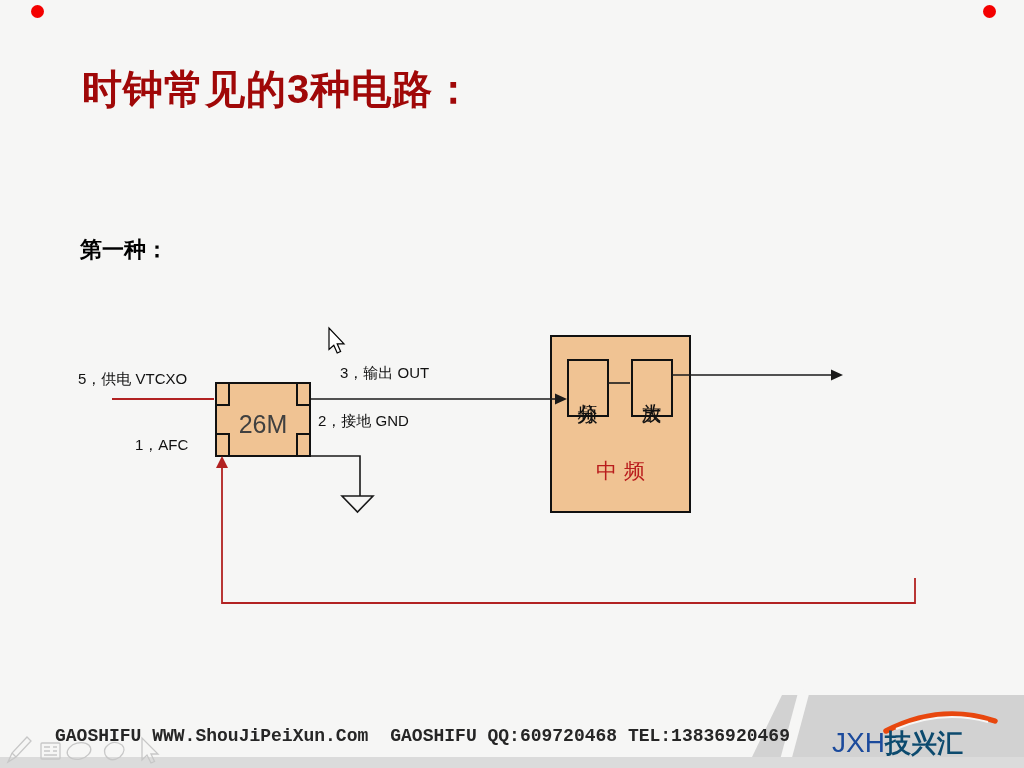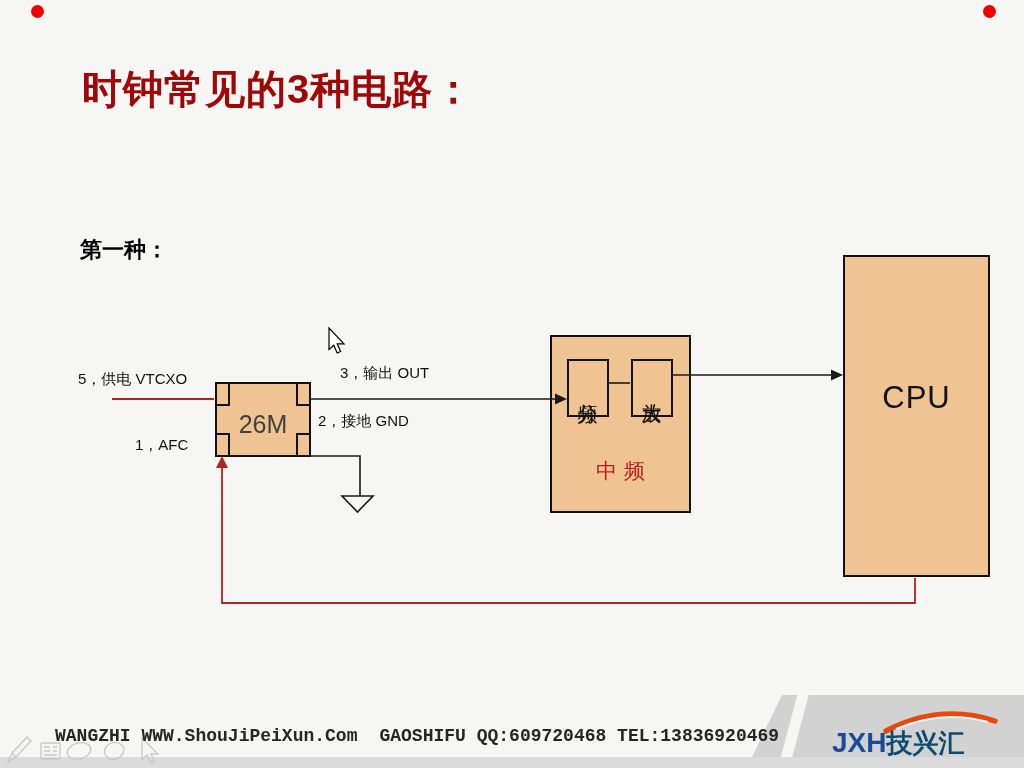--- a/index.html
+++ b/index.html
@@ -31,21 +31,21 @@
   svg.wires{position:absolute;left:0;top:0;pointer-events:none;}
   
   .band{left:752px;top:695px;width:272px;height:62px;background:#D2D2D2;clip-path:polygon(30px 0,272px 0,272px 62px,0 62px);}
   .slash{left:789px;top:688px;width:11px;height:78px;background:#F6F6F5;transform:rotate(15deg);}
   .bottomstrip{left:0;top:757px;width:1024px;height:11px;background:#DBDBDB;}
   .footertext{left:55px;top:726px;font-family:"Liberation Mono","DejaVu Sans Mono",monospace;
               font-size:18px;font-weight:700;color:#262626;white-space:nowrap;}
   .footertext .gap{display:inline-block;width:22px;}
   .logo{left:830px;top:705px;width:185px;height:55px;}
   .logo .row{position:absolute;left:2px;top:21px;white-space:nowrap;}
-  .logo .jxh{font-size:28px;font-weight:700;color:#1B4A9C;letter-spacing:0px;font-style:normal;margin-top:48px;}
+  .logo .jxh{font-size:28px;font-weight:400;color:#1B4A9C;letter-spacing:0px;font-style:normal;margin-top:48px;}
   .logo .cn{font-size:26px;font-weight:800;color:#0c4a6e;}
   .tools{left:2px;top:733px;}
 </style>
 </head>
 <body>
 
 <div class="slide">
 
   <span class="dot l"></span>
   <span class="dot r"></span>
@@ -65,23 +65,20 @@
   <div class="abs pinlab" style="left:320px;top:364px;margin-left:20px;">3，输出 OUT</div>
   <div class="abs pinlab" style="left:135px;top:436px;">1，AFC</div>
   <div class="abs pinlab" style="left:318px;top:412px;">2，接地 GND</div>
 
   <div class="abs blk ifbox">
     <div class="sub dv">分频</div>
     <div class="sub am">放大</div>
     <div class="iftitle">中频</div>
   </div>
 
-  <div class="abs blk cpubox">
-    <span class="lbl">CPU</span>
-  </div>
 
   <svg class="wires" width="1024" height="768" viewBox="0 0 1024 768">
 
     <line x1="112" y1="399" x2="214" y2="399" stroke="#B22222" stroke-width="1.8"></line>
 
     <line x1="311" y1="399" x2="558" y2="399" stroke="#1A1A1A" stroke-width="1.6"></line>
     <polygon points="567,399 555,393.5 555,404.5" fill="#1A1A1A"></polygon>
 
     <polyline points="311,456 360,456 360,496" fill="none" stroke="#1A1A1A" stroke-width="1.6"></polyline>
     <polygon points="342,496 373,496 357.5,512" fill="none" stroke="#1A1A1A" stroke-width="1.6"></polygon>
@@ -118,16 +115,16 @@
         <rect x="39" y="10" width="19" height="16" rx="1"></rect>
         <path d="M42 14 h6 M42 18 h6 M51 14 h4 M51 18 h4 M42 22 h13"></path>
       </g>
       <ellipse cx="77" cy="18" rx="12" ry="8" transform="rotate(-14 77 18)"></ellipse>
       <path d="M104 14 q7 -8 16 -2 q5 5 -2 12 q-9 6 -14 -1 q-3 -5 0 -9 z"></path>
       <path d="M140 5 L140 27 L145 22 L149 30 L152.5 28.5 L149 21 L156 21 Z"></path>
     </g>
   </svg>
 
   <div class="abs footertext">
-    <span>WANGZHI WWW.ShouJiPeiXun.Com</span><span class="gap"></span><span>GAOSHIFU QQ:609720468 TEL:13836920469</span>
+    <span>GAOSHIFU WWW.ShouJiPeiXun.Com</span><span class="gap"></span><span>GAOSHIFU QQ:609720468 TEL:13836920469</span>
   </div>
 
 </div>
 
 </body></html>

